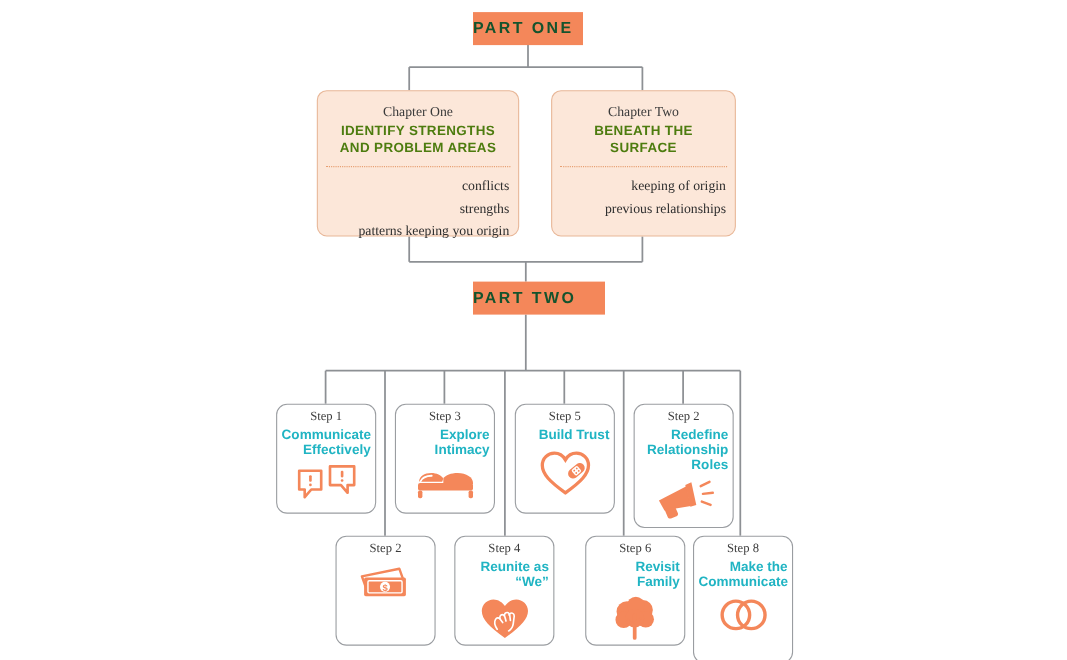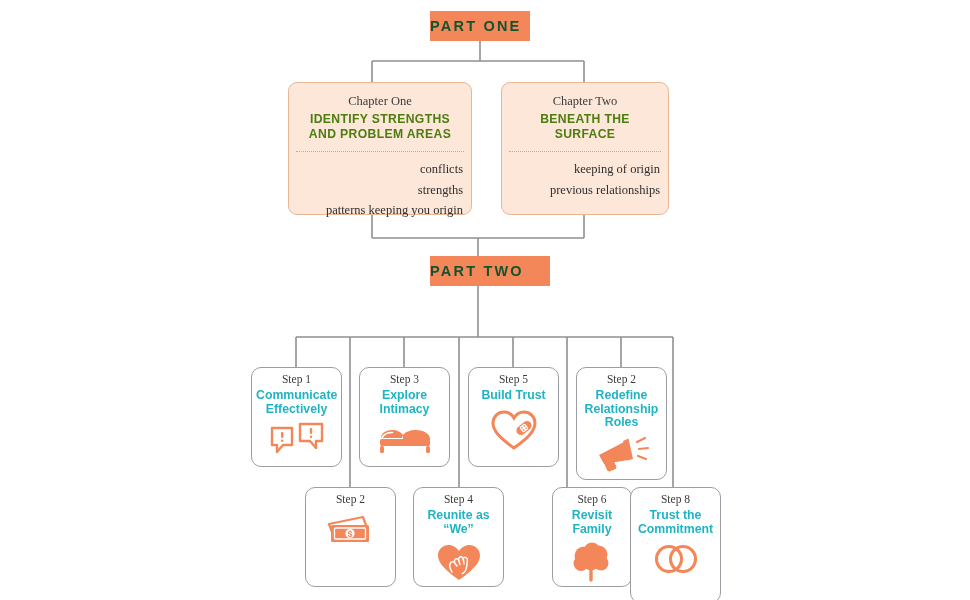--- a/index.html
+++ b/index.html
@@ -121,35 +121,36 @@
     color: #3b3b3b;
     line-height: 14px;
   }
   .step-title {
     color: #20B4C3;
     font-weight: bold;
     font-size: 12.3px;
     line-height: 13.6px;
     margin-top: 3px;
     padding: 0 4px;
+    text-align: right;
   }
   .step-icon {
     margin-top: 6px;
     display: flex;
     align-items: center;
     justify-content: center;
   }
 
   #step-1-card { left: 251px; top: 367px; width: 91px; height: 100px; }
   #step-3-card { left: 359px; top: 367px; width: 91px; height: 100px; }
   #step-5-card { left: 468px; top: 367px; width: 91px; height: 100px; }
   #step-7-card { left: 576px; top: 367px; width: 91px; height: 113px; }
   #step-2-card { left: 305px; top: 487px; width: 91px; height: 100px; }
   #step-4-card { left: 413px; top: 487px; width: 91px; height: 100px; }
-  #step-6-card { left: 552px; top: 487px; width: 80px; height: 100px; }
+  #step-6-card { left: 532px; top: 487px; width: 91px; height: 100px; }
   #step-8-card { left: 630px; top: 487px; width: 91px; height: 116px; }
 </style>
 </head>
 <body>
 
 <div id="diagram-canvas">
 
   <svg id="connector-layer" viewBox="0 0 970 600" width="970" height="600">
 
     <line x1="480" y1="41" x2="480" y2="61"></line>
@@ -331,21 +332,21 @@
         </g>
         <path d="M21 17 L21 38" stroke="#F4875A" stroke-width="3.4" stroke-linecap="round" fill="none"></path>
         <path d="M21 27 C18 25 16 23.5 15 21.5" stroke="#F4875A" stroke-width="2.4" stroke-linecap="round" fill="none"></path>
         <path d="M21 24 C23.5 22.5 25.5 21.4 26.6 20" stroke="#F4875A" stroke-width="2.2" stroke-linecap="round" fill="none"></path>
       </svg>
     </div>
   </div>
 
   <div id="step-8-card" class="step-card">
     <div class="step-eyebrow">Step 8</div>
-    <div class="step-title">Trust the Commitment</div>
+    <div class="step-title">Make the Communicate</div>
     <div class="step-icon">
       <svg width="54" height="34" viewBox="0 0 54 34">
         <g fill="none" stroke="#F4875A" stroke-width="3.1">
           <circle cx="20" cy="17" r="12.5"></circle>
           <circle cx="34" cy="17" r="12.5"></circle>
         </g>
       </svg>
     </div>
   </div>
 

